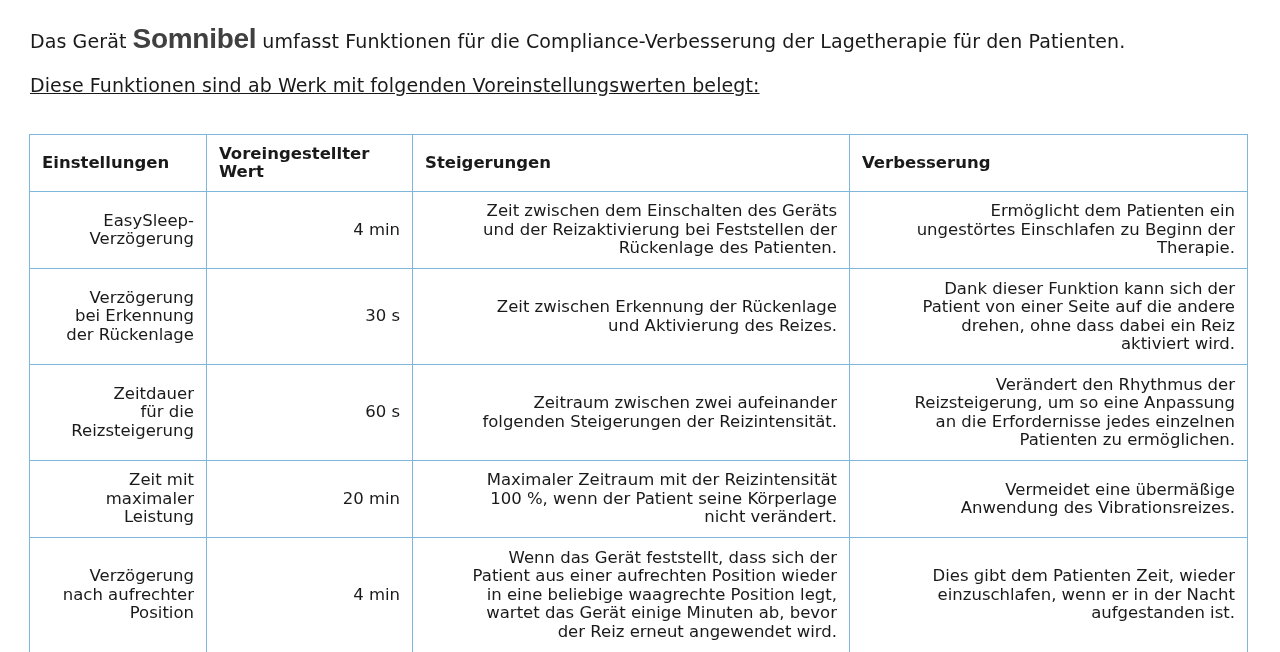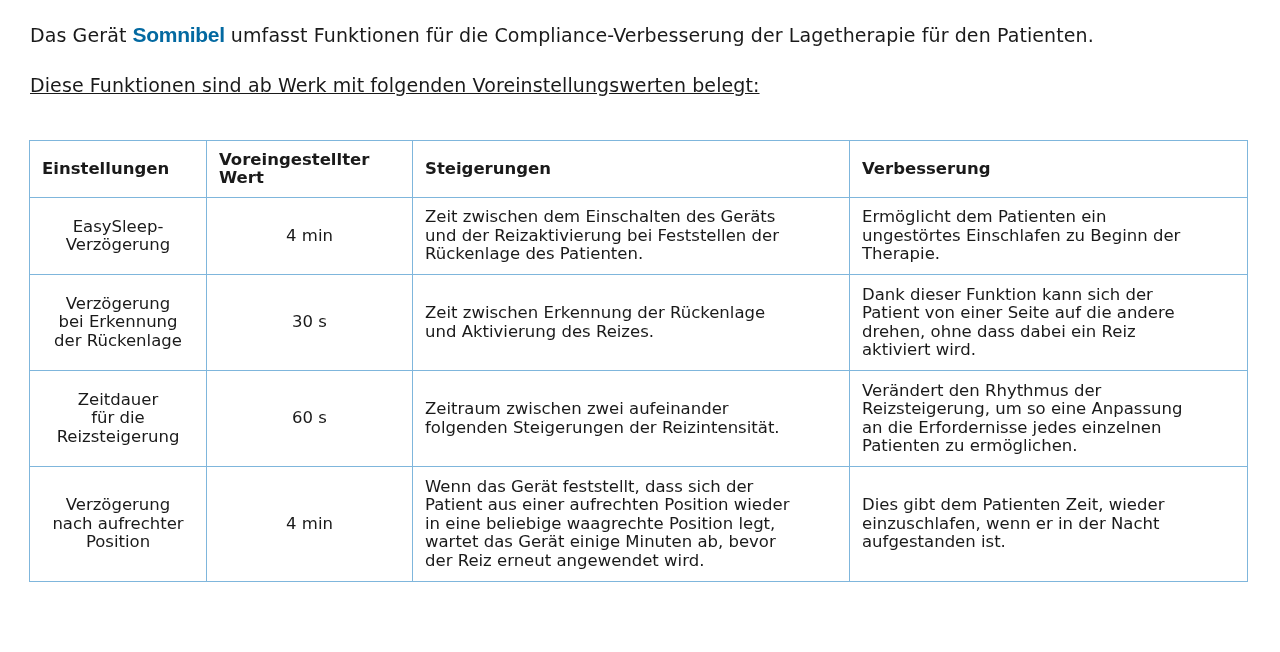--- a/index.html
+++ b/index.html
@@ -1,26 +1,26 @@
 <!DOCTYPE html>
 <html><head>
 <meta charset="utf-8">
 <style>
   html, body { margin: 0; padding: 0; background: #ffffff; }
   body { width: 1280px; height: 652px; overflow: hidden; position: relative;
          font-family: "DejaVu Sans", sans-serif; color: #1a1a1a; }
   .intro { position: absolute; left: 30px; font-size: 19px; white-space: nowrap; letter-spacing: 0.1px; }
   .intro1 { top: 23px; }
   .intro2 { top: 74px; text-decoration: underline; }
-  .brand { color: #0369a1; font-family: "Liberation Sans", sans-serif; font-weight: bold;
-           font-size: 21px; letter-spacing: -0.3px; }
-  table.settings { position: absolute; left: 29px; top: 140px; border-collapse: collapse;
+  .brand { color: #404040; font-family: "Liberation Sans", sans-serif; font-weight: bold;
+           font-size: 28px; letter-spacing: -0.3px; }
+  table.settings { position: absolute; left: 29px; top: 134px; border-collapse: collapse;
                    width: 1218px; table-layout: fixed; }
   table.settings td, table.settings th { border: 1.5px solid #7fb6dc; padding: 0 12px;
-                   font-size: 16.5px; line-height: 18.5px; vertical-align: middle; }
+                   font-size: 16.5px; line-height: 18.5px; vertical-align: middle; text-align: right; }
   table.settings th { font-weight: bold; height: 56px; text-align: left; }
   th.c1, td.c1, th.c2, td.c2 { text-align: center; }
   th.c1 { text-align: center; }
   .r1 td { height: 76px; }
   .r2 td { height: 95px; }
   .r3 td { height: 95px; }
   .r4 td { height: 76px; }
   .r5 td { height: 114px; border-radius: 16px; }
   td.c3, td.c4 { text-align: left; }
   .pre { white-space: pre-line; }
@@ -76,20 +76,31 @@
 für die
 Reizsteigerung</td>
       <td class="c2 pre">60 s</td>
       <td class="c3 pre">Zeitraum zwischen zwei aufeinander
 folgenden Steigerungen der Reizintensität.</td>
       <td class="c4 pre">Verändert den Rhythmus der
 Reizsteigerung, um so eine Anpassung
 an die Erfordernisse jedes einzelnen
 Patienten zu ermöglichen.</td>
     </tr>
+    <tr class="r4">
+      <td class="c1 pre">Zeit mit
+maximaler
+Leistung</td>
+      <td class="c2 pre">20 min</td>
+      <td class="c3 pre">Maximaler Zeitraum mit der Reizintensität
+100 %, wenn der Patient seine Körperlage
+nicht verändert.</td>
+      <td class="c4 pre">Vermeidet eine übermäßige
+Anwendung des Vibrationsreizes.</td>
+    </tr>
     <tr class="r5">
       <td class="c1 pre">Verzögerung
 nach aufrechter
 Position</td>
       <td class="c2 pre">4 min</td>
       <td class="c3 pre">Wenn das Gerät feststellt, dass sich der
 Patient aus einer aufrechten Position wieder
 in eine beliebige waagrechte Position legt,
 wartet das Gerät einige Minuten ab, bevor
 der Reiz erneut angewendet wird.</td>

